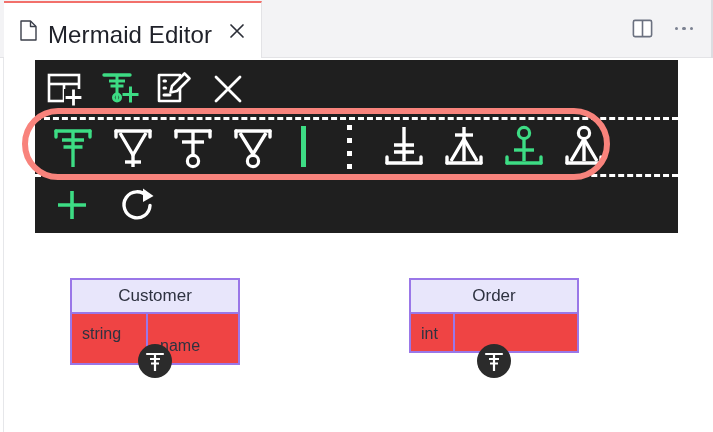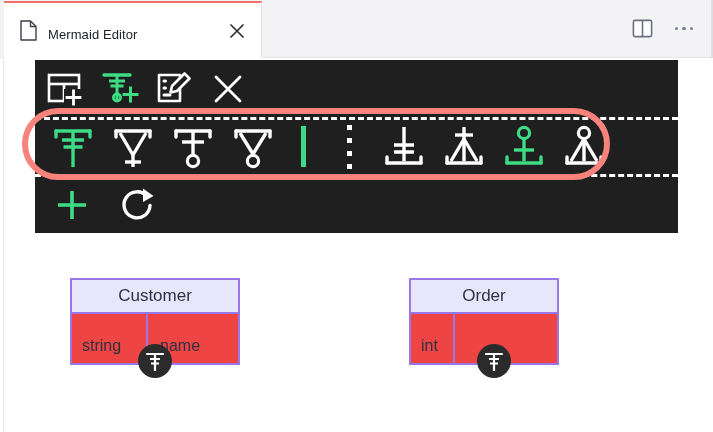--- a/index.html
+++ b/index.html
@@ -34,21 +34,21 @@
     border-right: 1px solid #e3e3e6;
     box-sizing: border-box;
     display: flex;
     align-items: center;
     padding: 0 14px 0 16px;
     gap: 11px;
     cursor: pointer;
   }
   .tab-file-icon { width: 17px; height: 21px; flex: 0 0 auto; display:block; }
   .tab-title {
-    font-size: 13px;
+    font-size: 24px;
     color: #20222a;
     letter-spacing: .1px;
     white-space: nowrap;
     margin-top: 8px;
   }
   .tab-close {
     margin-left: auto;
     width: 20px; height: 20px;
     flex: 0 0 auto;
     cursor: pointer;
@@ -151,21 +151,21 @@
     text-align: center;
     font-size: 17px;
     color: #2e3240;
     padding: 7px 0 8px;
     line-height: 1;
   }
   .entity-attrs { display: flex; }
   .attr-type {
     border-right: 2px solid #9a77e8;
     font-size: 16px; color: #2e3240;
-    padding: 24px 10px 9px;
+    padding: 12px 10px 9px;
     line-height: 1;
     box-sizing: border-box;
   }
   .attr-name {
     font-size: 16px; color: #2e3240;
     padding: 24px 12px 9px;
     line-height: 1;
     flex: 1;
     box-sizing: border-box;
   }
@@ -377,21 +377,21 @@
   </div>
 </div>
 <span class="anchor-badge" style="left:138px; top:344px;">
   <svg viewBox="0 0 22 24" width="22" height="24">
     <path d="M3 5 H19" stroke="#ffffff" stroke-width="2.2" stroke-linecap="round"></path>
     <path d="M11 5 V22" stroke="#ffffff" stroke-width="2.2"></path>
     <path d="M6 10 H16 M7 14.5 H15" stroke="#ffffff" stroke-width="2.2"></path>
   </svg>
 </span>
 
-<div class="entity" style="left:409px; top:278px; width:150px;">
+<div class="entity" style="left:409px; top:278px; width:170px;">
   <div class="entity-title">Order</div>
   <div class="entity-attrs">
     <span class="attr-type" style="width:44px;">int</span>
   </div>
 </div>
 <span class="anchor-badge" style="left:477px; top:344px;">
   <svg viewBox="0 0 22 24" width="22" height="24">
     <path d="M3 5 H19" stroke="#ffffff" stroke-width="2.2" stroke-linecap="round"></path>
     <path d="M11 5 V22" stroke="#ffffff" stroke-width="2.2"></path>
     <path d="M6 10 H16 M7 14.5 H15" stroke="#ffffff" stroke-width="2.2"></path>

